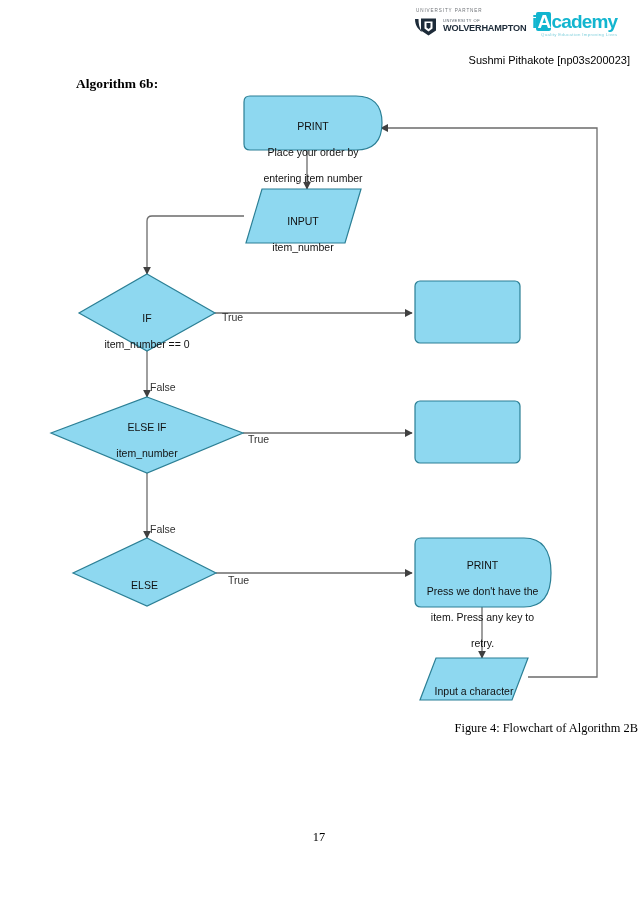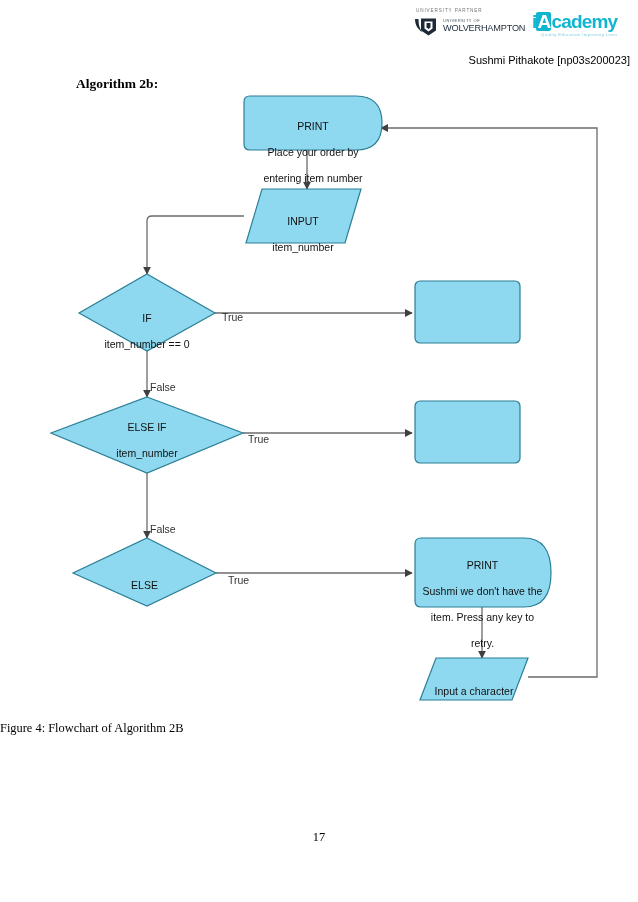--- a/index.html
+++ b/index.html
@@ -61,21 +61,21 @@
     line-height: 1;
   }
   #wolves-uni-of {
     font-size: 4px;
     letter-spacing: 0.5px;
     color: #4a5560;
     display: block;
   }
   #wolves-word {
     font-size: 9.2px;
-    font-weight: normal;
+    font-weight: bold;
     letter-spacing: -0.2px;
     color: #1d2b39;
     display: block;
     margin-top: 1px;
   }
   
   #iacademy-logo {
     position: relative;
     width: 100px;
     height: 34px;
@@ -158,21 +158,21 @@
     color: #333333;
     margin-top: 23px;
   }
 
   
   #figure-caption {
     position: absolute;
     top: 721px;
     left: 0;
     width: 638px;
-    text-align: left;
+    text-align: right;
     font-family: "Liberation Serif", serif;
     font-size: 12.4px;
   }
   #page-number {
     position: absolute;
     top: 830px;
     left: 0;
     width: 638px;
     text-align: center;
     font-family: "Liberation Serif", serif;
@@ -203,21 +203,21 @@
     <div id="iacademy-logo">
       <div id="iacademy-word"><span>i</span><span id="iacademy-a-block">A</span><span>cademy</span></div>
       <div id="iacademy-tag">Quality Education Improving Lives</div>
     </div>
 
   </div>
 
   <div id="student-name">Sushmi Pithakote [np03s200023]</div>
 </div>
 
-<div id="algorithm-title">Algorithm 2b:</div>
+<div id="algorithm-title">Algorithm 6b:</div>
 
 <div id="flowchart">
 
   <svg id="flow-svg" width="638" height="630" viewBox="0 0 638 630">
     <defs>
       <marker id="arrow" viewBox="0 0 10 10" refX="9" refY="5" markerWidth="6" markerHeight="6" orient="auto-start-reverse">
         <path d="M 0 0 L 10 5 L 0 10 z" fill="#404040"></path>
       </marker>
     </defs>
 
@@ -286,21 +286,21 @@
     <span class="hd">item_number</span>
   </div>
 
 
   <div class="node-label" style="left:73px; top:478px; width:143px;">
     <span class="hd">ELSE</span>
   </div>
 
   <div class="node-label" style="left:414px; top:458px; width:137px;">
     <span class="hd">PRINT</span>
-    <span class="hd">Sushmi we don't have the</span>
+    <span class="hd">Press we don't have the</span>
     <span class="hd">item. Press any key to</span>
     <span class="hd">retry.</span>
   </div>
 
   <div class="node-label" style="left:420px; top:584px; width:108px;">
     <span class="hd">Input a character</span>
   </div>
 
   <div class="edge-label" style="left:222px; top:200px;">True</div>
   <div class="edge-label" style="left:150px; top:270px;">False</div>

